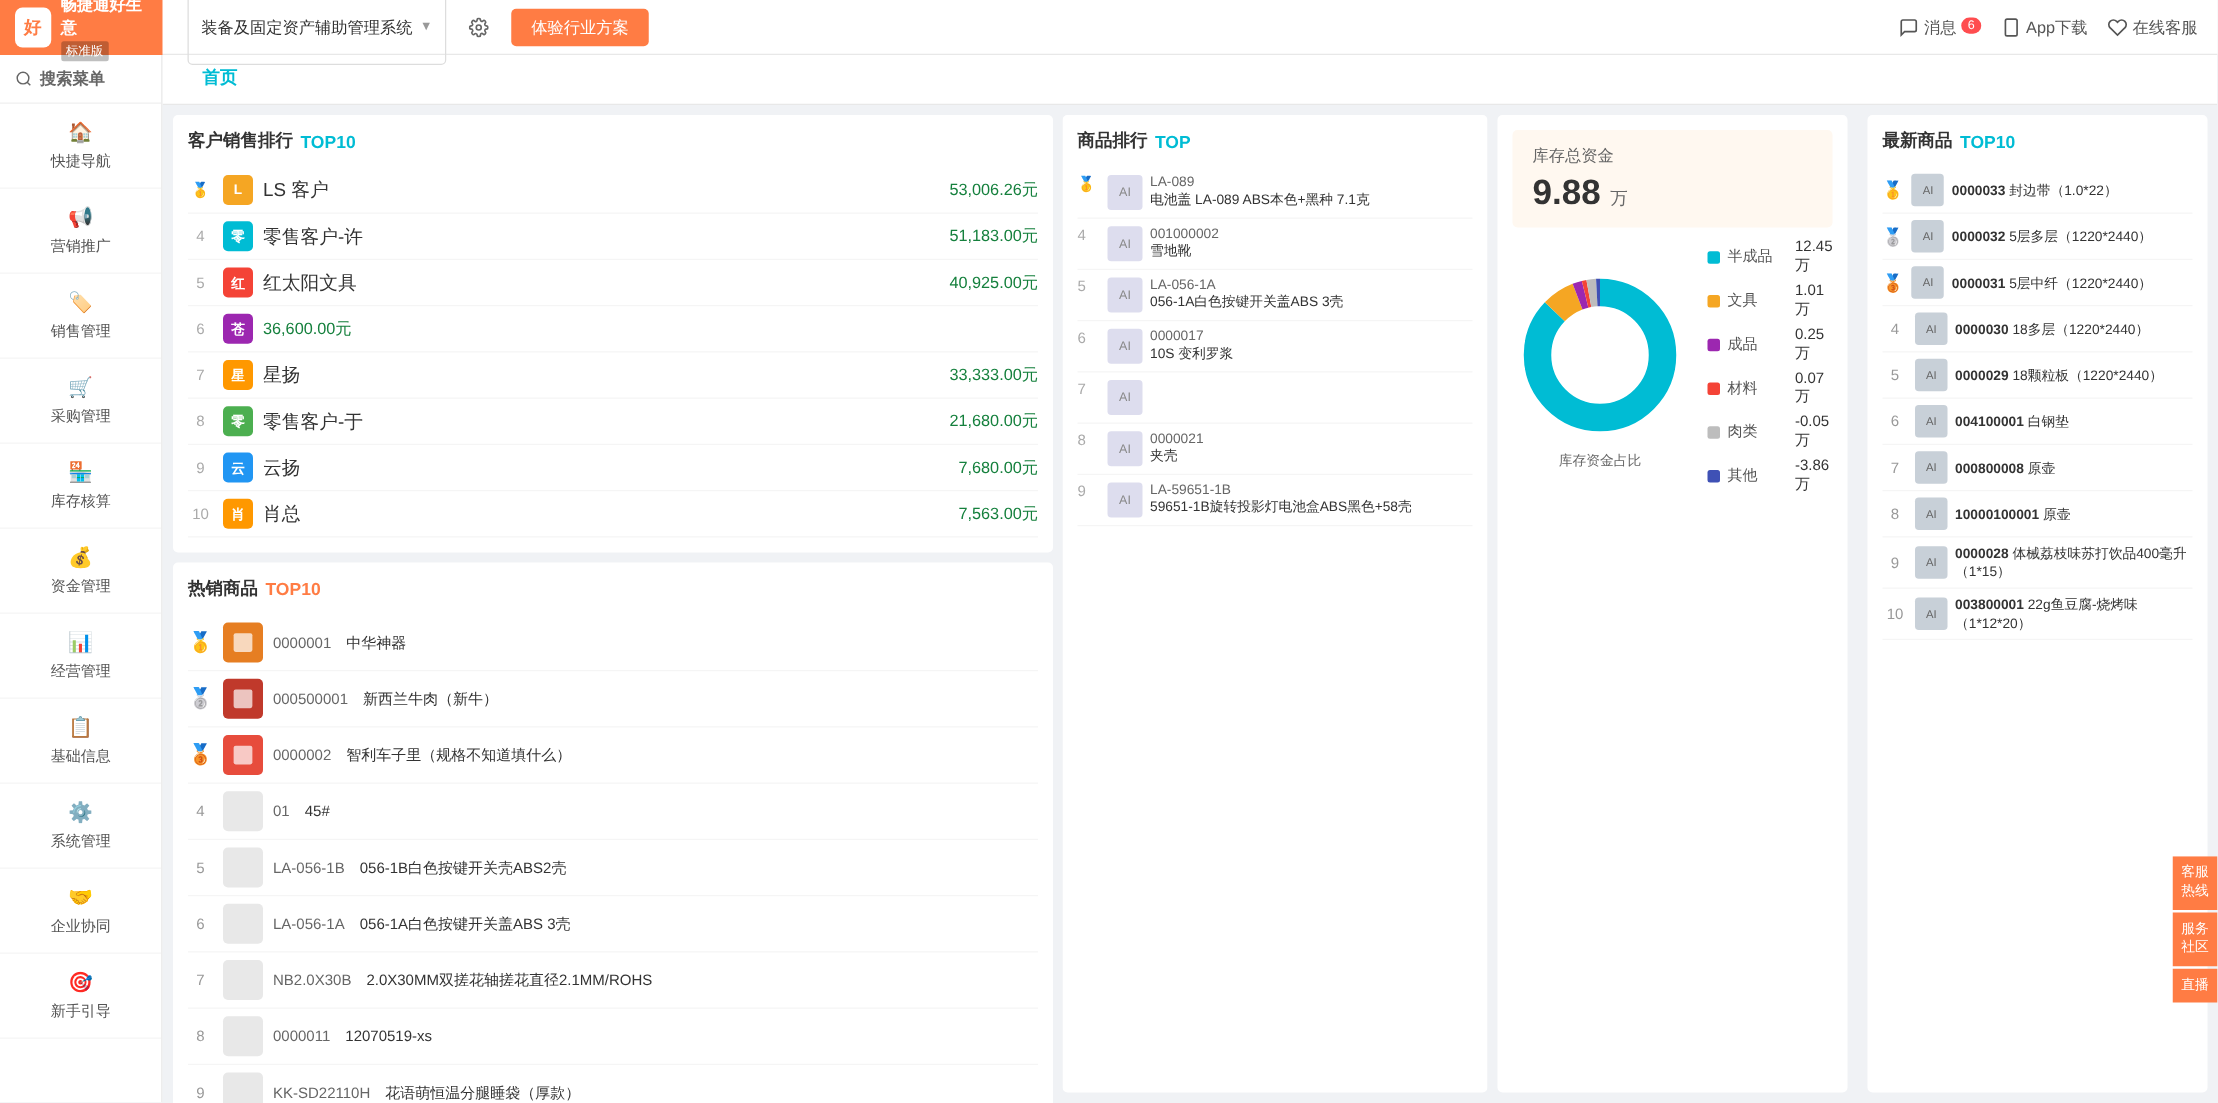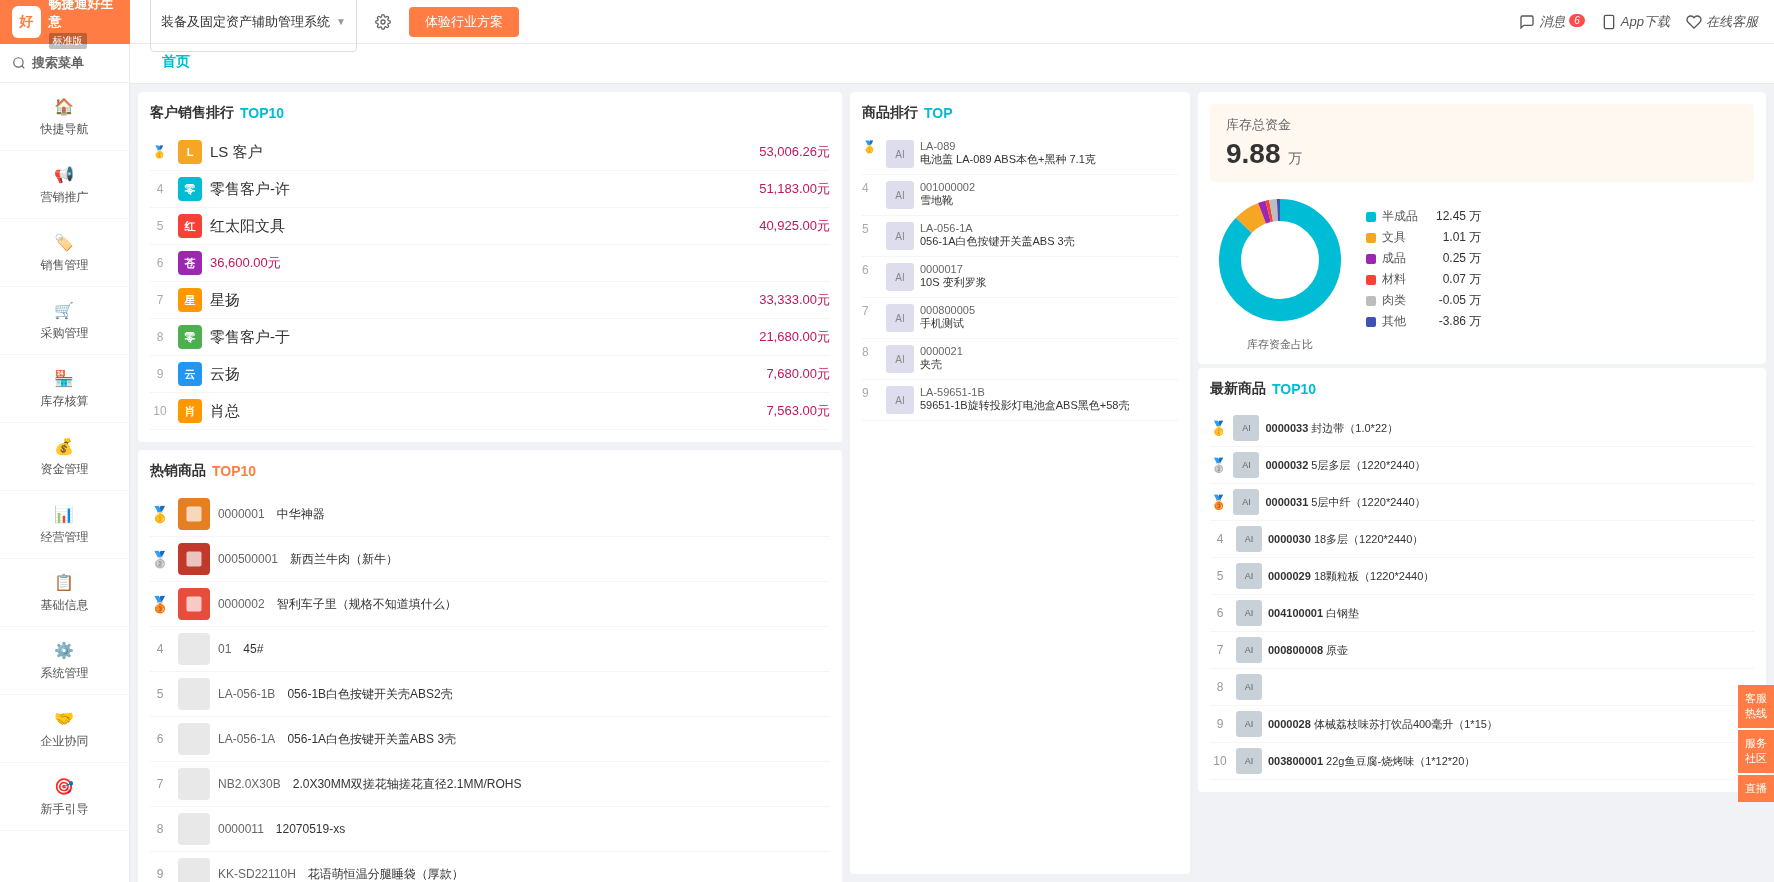--- a/index.html
+++ b/index.html
@@ -63,21 +63,20 @@
       padding: 6px 16px;
       border-radius: 4px;
       cursor: pointer;
       font-size: 13px;
     }
     .header-right {
       display: flex;
       align-items: center;
       gap: 16px;
       margin-left: auto;
-      font-style: italic;
     }
     .header-right-item {
       display: flex; align-items: center; gap: 4px;
       cursor: pointer; color: #555; font-size: 13px;
     }
     .badge {
       background: #ff4d4f;
       color: #fff;
       border-radius: 10px;
       padding: 1px 5px;
@@ -187,22 +186,22 @@
       flex-direction: column;
       gap: 8px;
       padding: 8px 0;
       overflow-y: auto;
     }
 
     
     .right-panel {
       flex: 1;
       display: flex;
-      flex-direction: column;
-      gap: 4px;
+      flex-direction: row;
+      gap: 16px;
       padding: 8px;
       overflow-y: auto;
     }
 
     
     .card {
       background: #fff;
       border-radius: 4px;
       padding: 12px;
     }
@@ -241,21 +240,21 @@
     .rank-badge {
       width: 24px; height: 24px;
       border-radius: 4px;
       display: flex; align-items: center; justify-content: center;
       font-size: 11px;
       font-weight: bold;
       color: #fff;
       flex-shrink: 0;
     }
     .rank-name { flex: 1; font-size: 15px; color: #333; }
-    .rank-value { font-size: 13px; color: #be185d; font-weight: 500; }
+    .rank-value { font-size: 13px; color: #15803d; font-weight: 500; }
 
     
     .product-list { list-style: none; }
     .product-item {
       display: flex;
       align-items: center;
       padding: 6px 0;
       border-bottom: 1px solid #f5f5f5;
       gap: 8px;
     }
@@ -669,24 +668,20 @@
               <span class="top-rank-num" style="color:#aaa;">6</span>
               <div class="product-gray-thumb">AI</div>
               <div class="product-info">
                 <div class="product-code-sm">0000017</div>
                 <div class="product-desc">10S 变利罗浆</div>
               </div>
             </li>
             <li class="top-product-item">
               <span class="top-rank-num" style="color:#aaa;">7</span>
               <div class="product-gray-thumb">AI</div>
-              <div class="product-info">
-                <div class="product-code-sm">000800005</div>
-                <div class="product-desc">手机测试</div>
-              </div>
             </li>
             <li class="top-product-item">
               <span class="top-rank-num" style="color:#aaa;">8</span>
               <div class="product-gray-thumb">AI</div>
               <div class="product-info">
                 <div class="product-code-sm">0000021</div>
                 <div class="product-desc">夹壳</div>
               </div>
             </li>
             <li class="top-product-item">
@@ -797,20 +792,21 @@
               <span class="newest-info"><b>004100001</b> 白钢垫</span>
             </li>
             <li class="newest-item">
               <span style="font-size:12px;color:#999;width:20px;text-align:center;">7</span>
               <div class="newest-thumb">AI</div>
               <span class="newest-info"><b>000800008</b> 原壶</span>
             </li>
             <li class="newest-item">
               <span style="font-size:12px;color:#999;width:20px;text-align:center;">8</span>
               <div class="newest-thumb">AI</div>
+              <span class="newest-info"><b>10000100001</b> 原壶</span>
             </li>
             <li class="newest-item">
               <span style="font-size:12px;color:#999;width:20px;text-align:center;">9</span>
               <div class="newest-thumb">AI</div>
               <span class="newest-info"><b>0000028</b> 体械荔枝味苏打饮品400毫升（1*15）</span>
             </li>
             <li class="newest-item">
               <span style="font-size:12px;color:#999;width:20px;text-align:center;">10</span>
               <div class="newest-thumb">AI</div>
               <span class="newest-info"><b>003800001</b> 22g鱼豆腐-烧烤味（1*12*20）</span>

